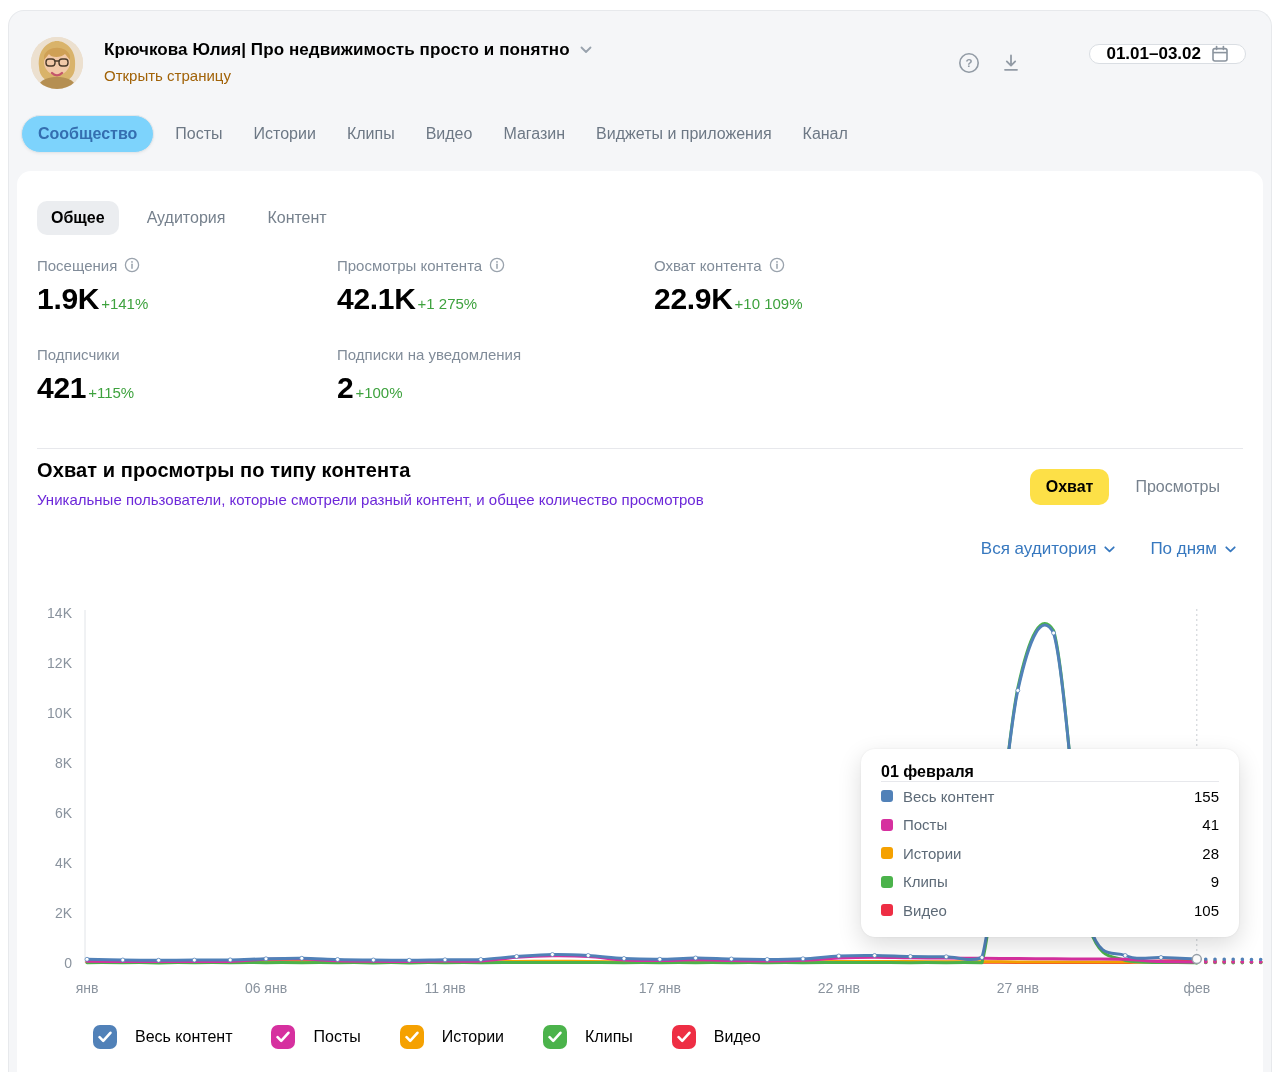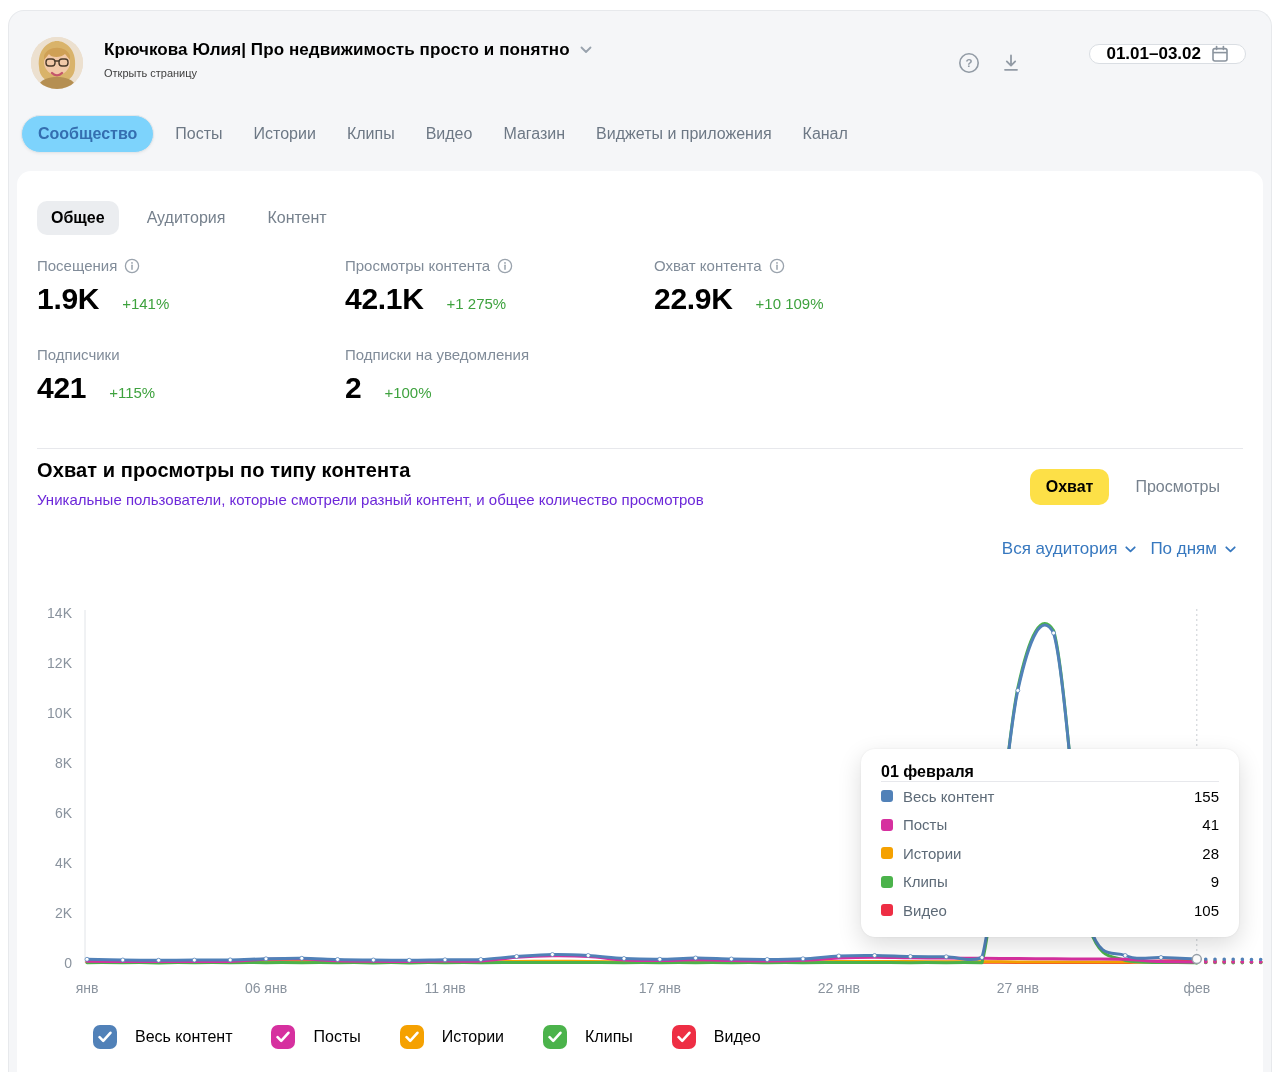--- a/index.html
+++ b/index.html
@@ -11,21 +11,21 @@
   }
   .frame {
     position:absolute; left:8px; right:8px; top:10px; bottom:0;
     background:#f5f6f8; border:1px solid #e7e9ec; border-bottom:none;
     border-radius:16px 16px 0 0;
   }
   
   .avatar { position:absolute; left:22px; top:26px; width:52px; height:52px; border-radius:50%; overflow:hidden; background:#e9dccb; }
   .title-row { position:absolute; left:95px; top:29px; display:flex; align-items:center; gap:10px; }
   .community-title { font-size:17px; font-weight:600; letter-spacing:.1px; }
-  .open-link { position:absolute; left:95px; top:56px; font-size:11px; color:#404040; text-decoration:none; cursor:pointer; }
+  .open-link { position:absolute; left:95px; top:56px; font-size:15px; color:#a16207; text-decoration:none; cursor:pointer; }
   .icon-btn { position:absolute; top:40px; width:24px; height:24px; display:flex; align-items:center; justify-content:center; cursor:pointer; }
   .date-chip {
     position:absolute; right:25px; top:33px; height:20px; padding:0 16px;
     background:#fff; border:1px solid #dadee3; border-radius:10px;
     display:flex; align-items:center; gap:10px; cursor:pointer;
     font-size:17px; font-weight:600; font-family:inherit;
   }
   
   .tabs { position:absolute; left:12px; top:104px; display:flex; align-items:center; gap:11px; }
   .tab { border:none; background:transparent; font-family:inherit; font-size:16px; color:#6d7885; padding:9px 10px; cursor:pointer; white-space:nowrap; }
@@ -33,34 +33,34 @@
     background:#7dd3fc; color:#346eb0; font-weight:600; padding:9px 16px;
     border-radius:22px; border:1px solid #e4e7ea; box-shadow:0 1px 3px rgba(0,0,0,.05);
   }
   
   .card { position:absolute; left:8px; right:8px; top:160px; height:912px; background:#fff; border-radius:14px 14px 0 0; }
   .subtabs { position:absolute; left:20px; top:30px; display:flex; align-items:center; gap:14px;justify-content:flex-end; }
   .subtab { border:none; background:transparent; font-family:inherit; font-size:16px; color:#76818d; padding:8px 14px; cursor:pointer; }
   .subtab.active { background:#ebedf0; border-radius:10px; color:#000; font-weight:700; }
   
   .stat { position:absolute; }
-  .stat .lbl { display:flex; align-items:flex-end; gap:7px; font-size:15px; color:#818c99; }
-  .stat .val-row { display:flex; align-items:baseline; gap:23px; margin-top:8px; }
+  .stat .lbl { display:flex; align-items:flex-start; gap:7px; font-size:15px; color:#818c99; }
+  .stat .val-row { display:flex; align-items:baseline; gap:2px; margin-top:8px; }
   .stat .val { font-size:30px; font-weight:700; letter-spacing:-.3px; }
   .stat .delta { font-size:15px; color:#3ea23e; font-weight:500; }
   .stat .delta.flat { color:#aab2bb; font-size:17px; }
-  .c0 { left:20px; } .c1 { left:328px; } .c2 { left:637px; }
+  .c0 { left:20px; } .c1 { left:320px; } .c2 { left:637px; }
   .r0 { top:86px; } .r1 { top:175px; }
   .divider { position:absolute; left:20px; right:20px; top:277px; height:1px; background:#e7e8ec; }
   .sec-title { position:absolute; left:20px; top:288px; font-size:20px; font-weight:700; letter-spacing:.1px; }
   .sec-sub { position:absolute; left:20px; top:320px; font-size:15px; color:#6d28d9; }
   .toggle { position:absolute; right:27px; top:298px; display:flex; align-items:center; gap:10px; }
   .tgl { border:none; background:transparent; font-family:inherit; font-size:16px; color:#76818d; padding:9px 16px; cursor:pointer; }
   .tgl.active { background:#fde047; border-radius:10px; color:#000; font-weight:700; }
-  .filters { position:absolute; right:27px; top:368px; display:flex; align-items:center; gap:14px; }
+  .filters { position:absolute; right:27px; top:368px; display:flex; align-items:center; gap:35px; }
   .filter { display:flex; align-items:center; gap:8px; font-size:17px; color:#3778bf; cursor:pointer; }
   
   #chart-svg { position:absolute; left:-8px; top:425px; }
   #chart-svg text.tick { fill:#8a939e; font-size:14px; font-family:"Liberation Sans","DejaVu Sans",sans-serif; }
   
   .tooltip {
     position:absolute; left:844px; top:578px; width:378px;
     background:#fff; border-radius:14px; padding:14px 20px 12px;
     box-shadow:0 0 2px rgba(0,0,0,.08), 0 8px 24px rgba(0,0,0,.14);
   }

